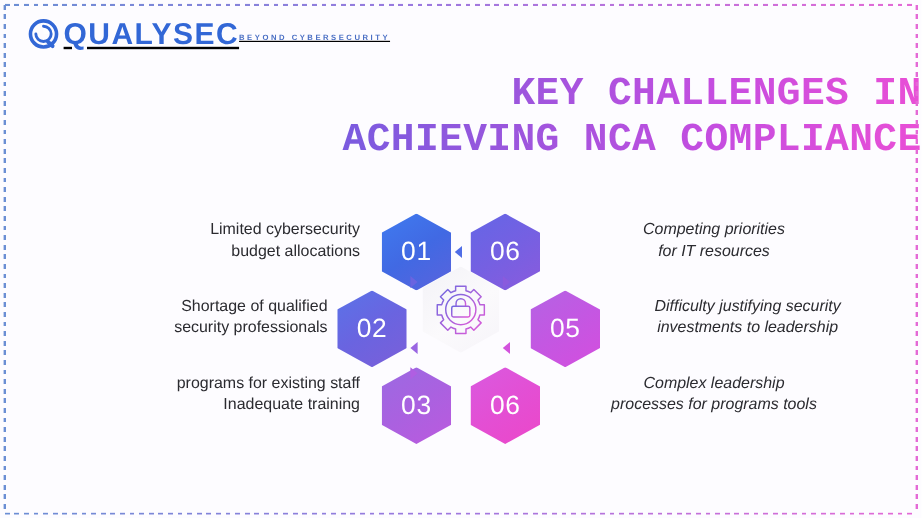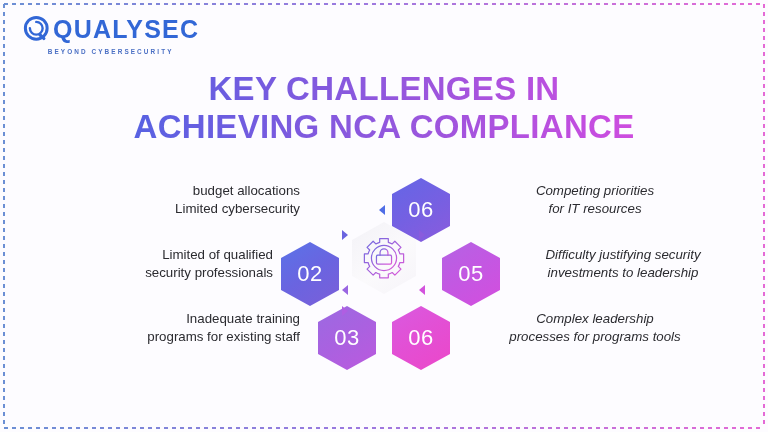--- a/index.html
+++ b/index.html
@@ -45,40 +45,42 @@
     -webkit-mask-image:
       repeating-linear-gradient(to right, #000 0 4px, transparent 4px 8px);
     mask-image:
       repeating-linear-gradient(to right, #000 0 4px, transparent 4px 8px);
     background:linear-gradient(to right, #6b8fd4 0%, #9a79df 45%, #e46ad6 100%);
   }
 
   
   #logo {
     position:absolute; left:22px; top:14px;
-    display:flex; flex-direction:column; align-items:center;
+    display:flex; align-items:center;
     z-index:4;
+    text-decoration:underline;
   }
   .logo-row { display:flex; align-items:center; }
   .logo-mark { width:30px; height:30px; margin-right:1px; }
   .logo-word {
     font-size:25px; font-weight:bold; letter-spacing:1.2px;
     color:#3267d6; line-height:1; font-family:"Liberation Sans", sans-serif;
   }
   .logo-tag {
     margin-top:4px; font-size:6.4px; letter-spacing:2.1px;
     color:#4a6fc4; font-weight:bold; text-align:center;
   }
 
   
   #title {
-    position:absolute; left:0; right:0; top:70px;
-    text-align:center; z-index:3;
+    position:absolute; left:0; right:0; top:60px;
+    text-align:right; z-index:3;
     font-weight:bold; font-size:33px; line-height:1.16;
     letter-spacing:0.3px;
+    font-family:Liberation Mono, monospace;
   }
   #title .tline {
     display:block;
     background:linear-gradient(to right, #3a6ae6 0%, #6a5de0 28%, #9a56dd 55%, #c64de0 78%, #e94fd6 100%);
     -webkit-background-clip:text;
     background-clip:text;
     color:transparent;
     -webkit-text-fill-color:transparent;
   }
 
@@ -176,20 +178,25 @@
           <line x1="27.5" y1="34" x2="27.5" y2="37.5"></line>
           <line x1="30.5" y1="34" x2="30.5" y2="37.5"></line>
           <line x1="33.5" y1="34" x2="33.5" y2="37.5"></line>
           <line x1="36.5" y1="34" x2="36.5" y2="37.5"></line>
           <line x1="39.5" y1="34" x2="39.5" y2="37.5"></line>
           <line x1="21.5" y1="31.4" x2="42.5" y2="31.4"></line>
         </g>
       </svg>
     </div>
 
+    <div class="hexwrap" style="left:318px; top:18px;">
+      <div class="hex hex-01">
+        <span>01</span>
+      </div>
+    </div>
 
     <div class="hexwrap" style="left:392px; top:18px;">
       <div class="hex hex-06">
         <span>06</span>
       </div>
     </div>
 
     <div class="hexwrap" style="left:281px; top:82px;">
       <div class="hex hex-02">
         <span>02</span>
@@ -215,30 +222,30 @@
     </div>
 
     <div class="arrow arrow-l" style="left:379px; top:45px; color:#4f6de6;"></div>
     <div class="arrow arrow-r" style="left:342px; top:146px; color:#b05ee2;"></div>
     <div class="arrow arrow-r" style="left:342px; top:70px; color:#6a64e0;"></div>
     <div class="arrow arrow-l" style="left:342px; top:125px; color:#9a66e2;"></div>
     <div class="arrow arrow-r" style="left:419px; top:70px; color:#8a5bdd;"></div>
     <div class="arrow arrow-l" style="left:419px; top:125px; color:#d353dd;"></div>
 
     <div class="label label-left" style="left:60px; top:22px; width:240px;">
+      <div>Limited cybersecurity</div>
       <div>budget allocations</div>
-      <div>Limited cybersecurity</div>
     </div>
     <div class="label label-left" style="left:30px; top:86px; width:243px;">
-      <div>Limited of qualified</div>
+      <div>Shortage of qualified</div>
       <div>security professionals</div>
     </div>
     <div class="label label-left" style="left:52px; top:150px; width:248px;">
+      <div>programs for existing staff</div>
       <div>Inadequate training</div>
-      <div>programs for existing staff</div>
     </div>
 
     <div class="label label-right" style="left:470px; top:22px; width:250px;">
       <div>Competing priorities</div>
       <div>for IT resources</div>
     </div>
     <div class="label label-right" style="left:503px; top:86px; width:240px;">
       <div>Difficulty justifying security</div>
       <div>investments to leadership</div>
     </div>

